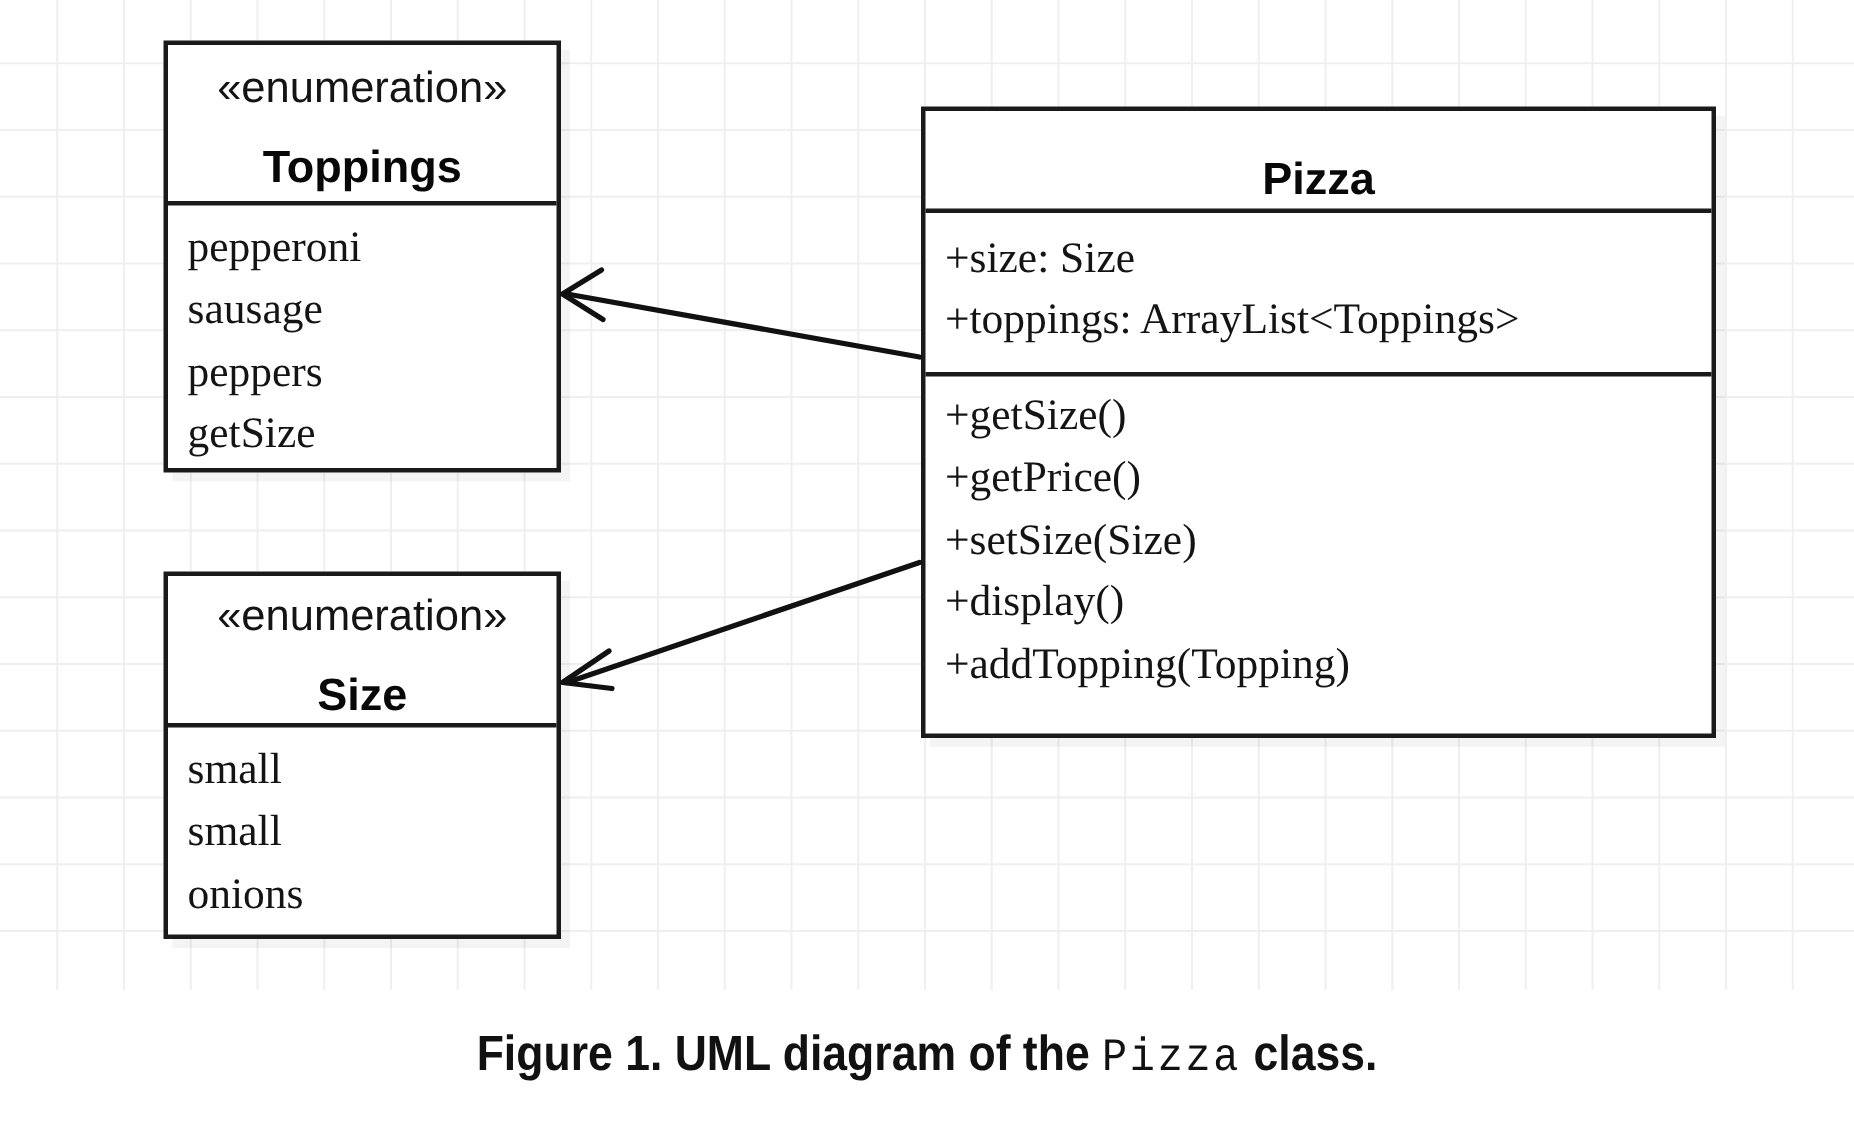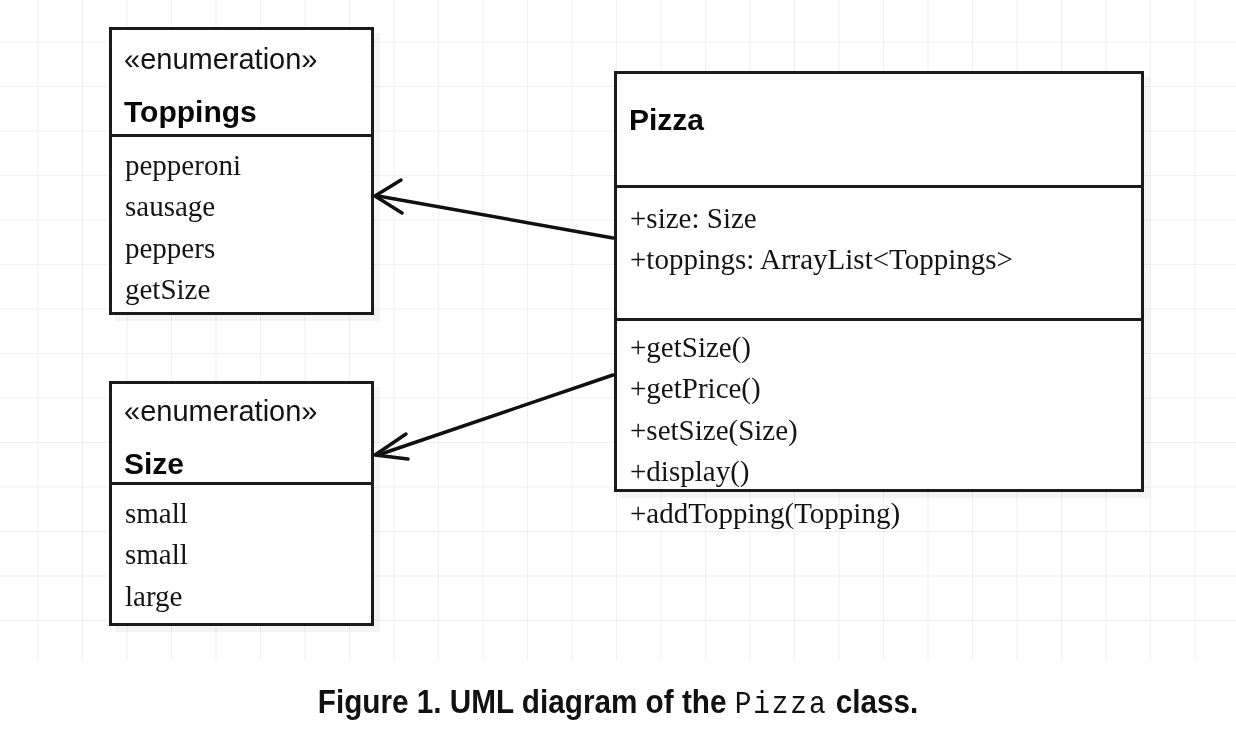--- a/index.html
+++ b/index.html
@@ -38,20 +38,21 @@
   }
   .compartment {
     box-sizing: border-box;
     padding: 6px 12px 8px 12px;
   }
   .compartment + .compartment {
     border-top: 3px solid #1a1a1a;
     font-family: Liberation Serif, serif;
   }
   .c-header {
+    text-align: center;
   }
   .stereotype {
     font-size: 29px;
     line-height: 1.32;
     color: #141414;
     white-space: nowrap;
   }
   .classname {
     font-size: 30px;
     font-weight: bold;
@@ -126,29 +127,29 @@
   </div>
 
   <div class="uml-box" id="box-size" style="left:109px; top:381px; width:265px; height:245px;">
     <div class="compartment c-header" style="height:98px; padding-top:8px;">
       <div class="stereotype">«enumeration»</div>
       <div class="classname">Size</div>
     </div>
     <div class="compartment c-body">
       <div class="member">small</div>
       <div class="member">small</div>
-      <div class="member">large</div>
+      <div class="member">onions</div>
     </div>
   </div>
 
   <div class="uml-box" id="box-pizza" style="left:614px; top:71px; width:530px; height:421px;">
     <div class="compartment c-header" style="height:65px;">
       <div class="classname">Pizza</div>
     </div>
-    <div class="compartment c-attrs" style="height:133px; padding-left:13px;margin-top:46px;">
+    <div class="compartment c-attrs" style="height:109px; padding-left:13px;">
       <div class="member">+size: Size</div>
       <div class="member">+toppings: ArrayList&lt;Toppings&gt;</div>
     </div>
     <div class="compartment c-ops" style="padding-left:13px;">
       <div class="member">+getSize()</div>
       <div class="member">+getPrice()</div>
       <div class="member">+setSize(Size)</div>
       <div class="member">+display()</div>
       <div class="member">+addTopping(Topping)</div>
     </div>

